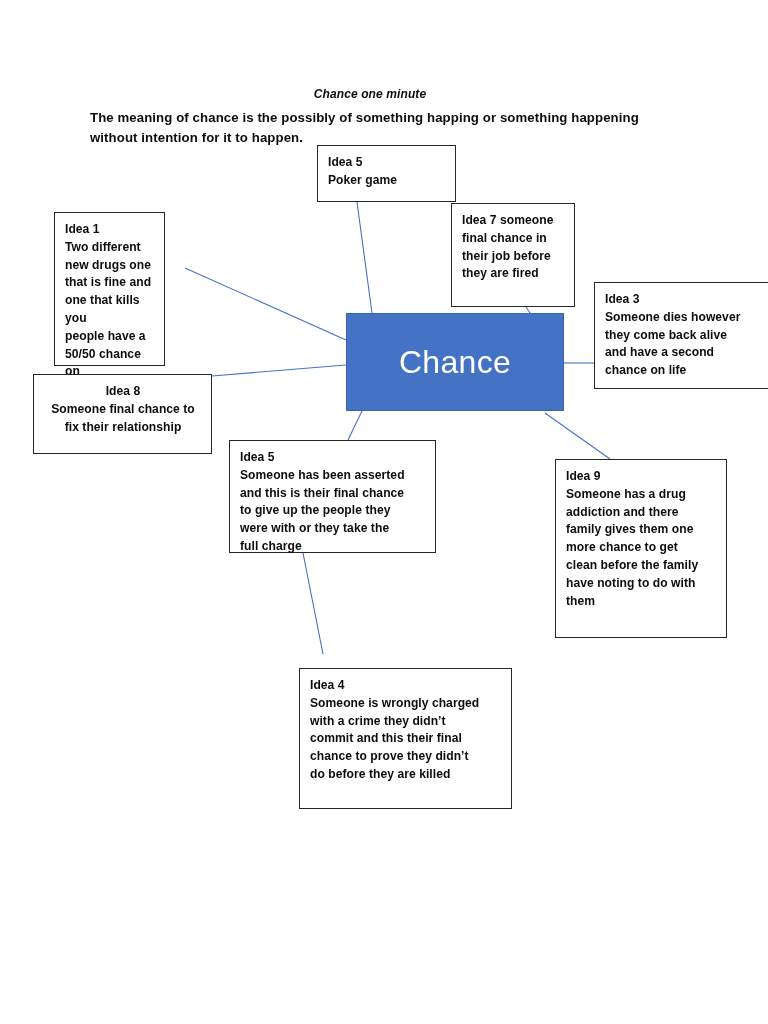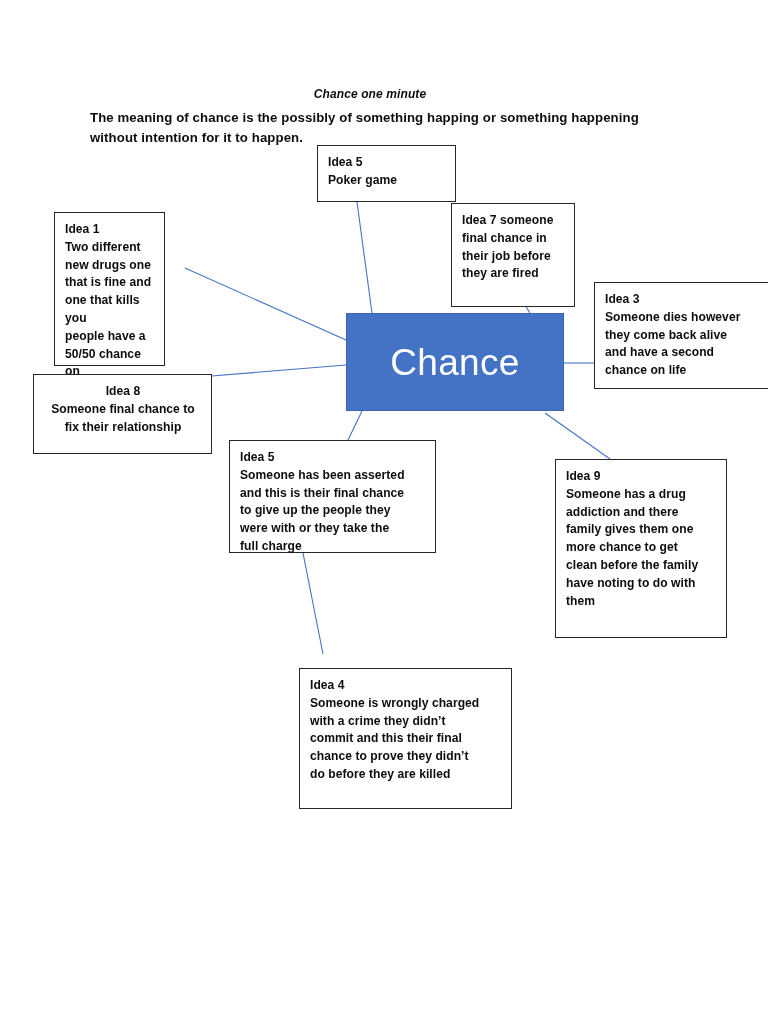--- a/index.html
+++ b/index.html
@@ -64,21 +64,21 @@
     background: #4472c4;
     border: 1px solid #3a63b0;
     box-sizing: border-box;
     display: flex;
     align-items: center;
     justify-content: center;
     z-index: 3;
   }
   #central-node-label {
     color: #ffffff;
-    font-size: 37px;
+    font-size: 32px;
     font-weight: 400;
     letter-spacing: 0.3px;
     line-height: 1;
   }
 
   
   .idea-box {
     position: absolute;
     background: #ffffff;
     border: 1.4px solid #262626;

